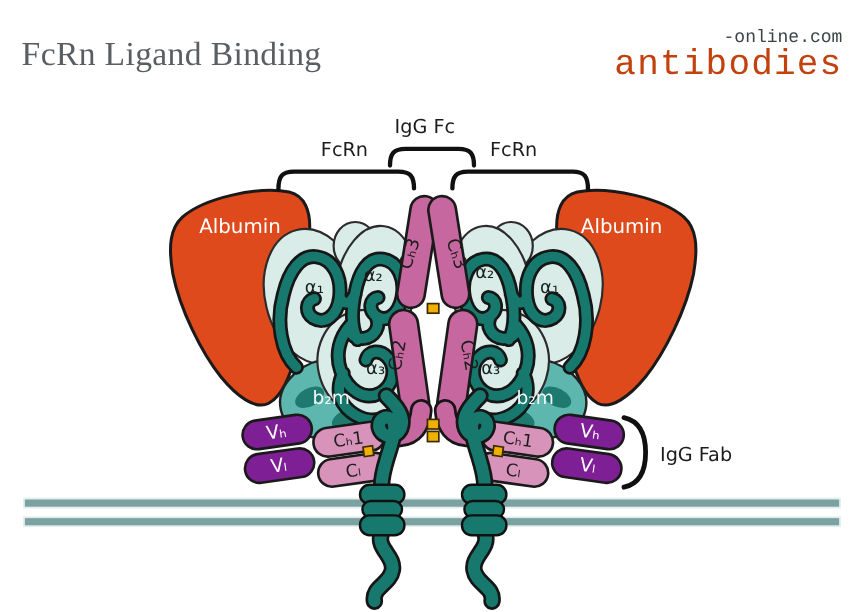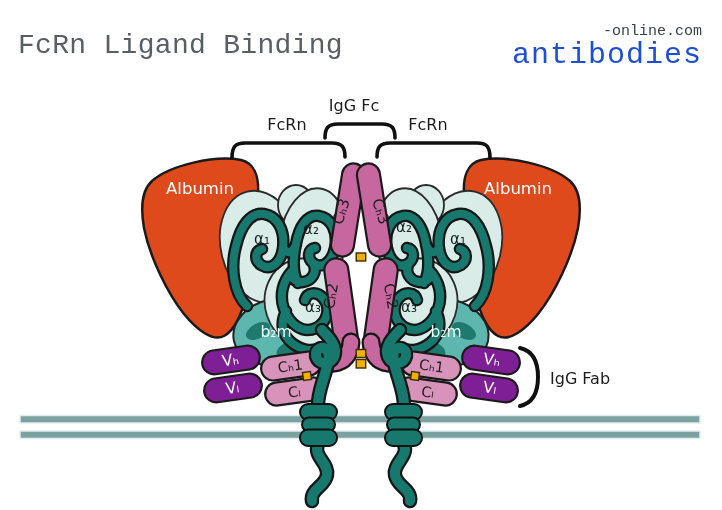--- a/index.html
+++ b/index.html
@@ -1,23 +1,23 @@
 <!DOCTYPE html>
 <html><head>
 <meta charset="utf-8">
 <style>
   html,body{margin:0;padding:0;background:#fff;}
   .canvas{position:relative;width:722px;height:510px;background:#ffffff;overflow:hidden;
           font-family:"Liberation Sans",sans-serif;}
   .page-title{position:absolute;left:18px;top:30px;font-size:28px;color:#585E62;
-              letter-spacing:.3px;font-family:Liberation Mono, monospace;text-align:right;}
+              letter-spacing:.3px;font-family:Liberation Serif, serif;text-align:right;}
   .logo{position:absolute;top:24px;right:20px;text-align:right;
         font-family:Liberation Mono, monospace;}
   .logo-suffix{display:block;font-size:15px;line-height:16px;color:#3A4344;}
-  .logo-main{display:block;font-size:30px;line-height:31px;color:#1d4ed8;letter-spacing:1px;}
+  .logo-main{display:block;font-size:30px;line-height:31px;color:#c2410c;letter-spacing:1px;}
   svg{position:absolute;left:0;top:0;}
   svg text{font-family:"DejaVu Sans","Liberation Sans",sans-serif;}
 </style>
 </head>
 <body>
 
 <div class="canvas">
 
   <svg width="722" height="510" viewBox="0 0 722 510" xmlns="http://www.w3.org/2000/svg">
 

